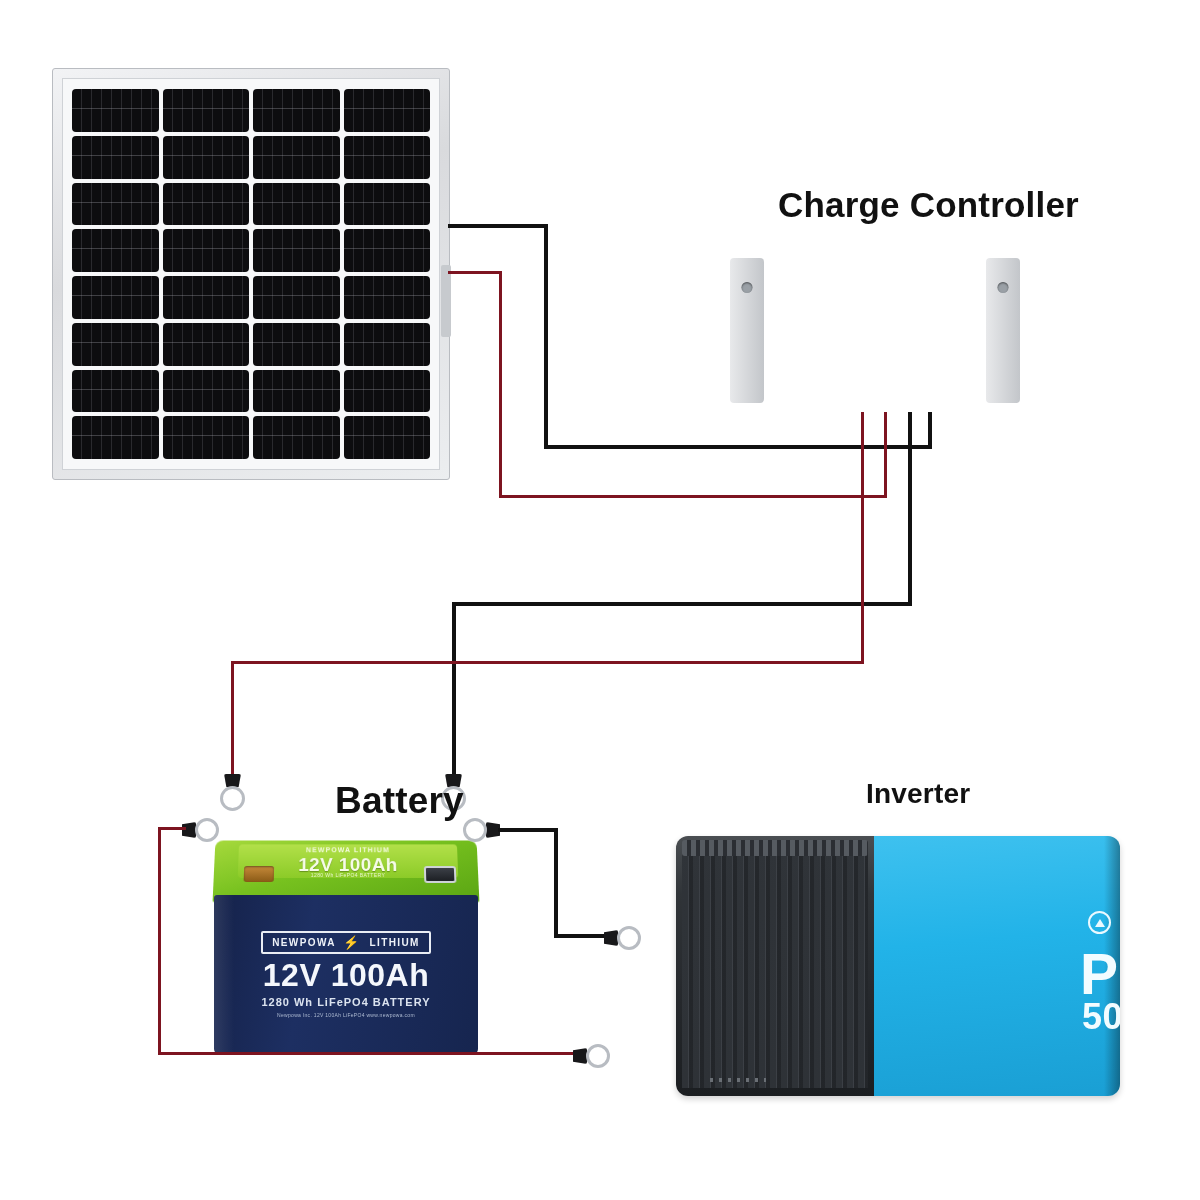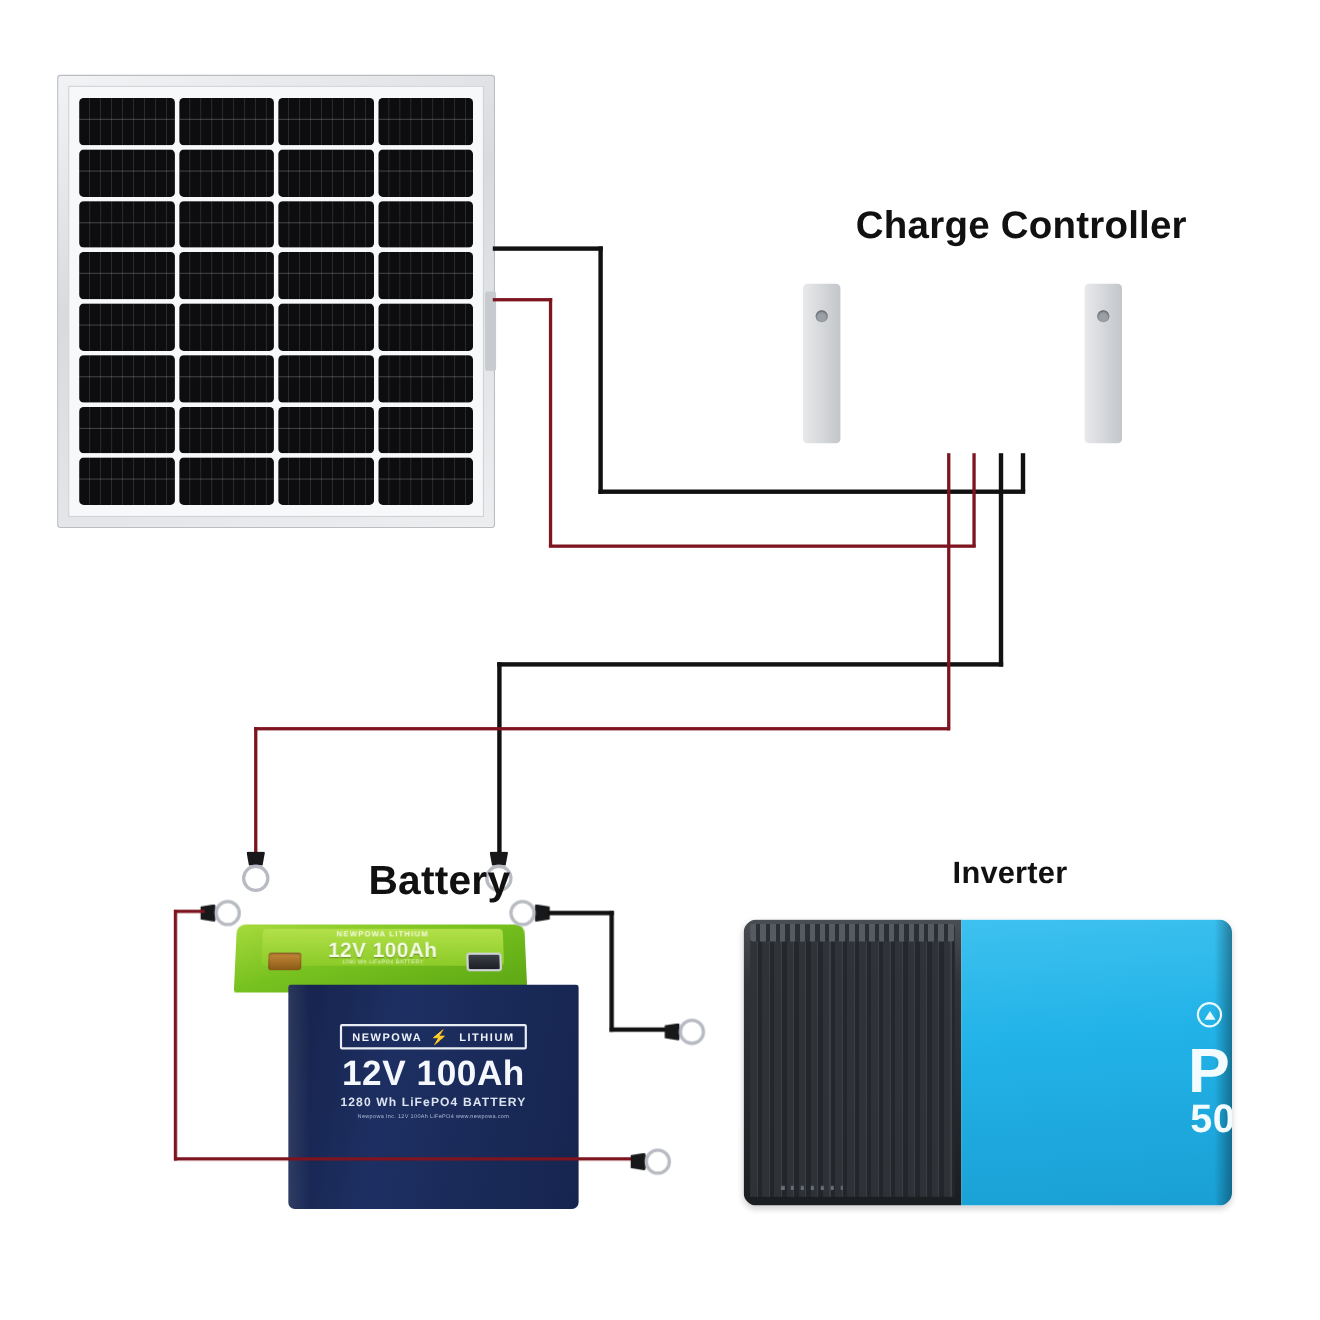--- a/index.html
+++ b/index.html
@@ -101,23 +101,23 @@
       font-size:19px;color:#f7fce9;font-weight:700;letter-spacing:.4px;
       text-shadow:0 1px 1px rgba(60,90,10,.5);white-space:nowrap;}
   #bat-top-sub{position:absolute;left:0;right:0;top:28px;text-align:center;
       font-size:5px;color:#e9f6cf;letter-spacing:.4px;white-space:nowrap;}
   #bat-post-pos{position:absolute;left:30px;top:26px;width:30px;height:16px;
       background:linear-gradient(180deg,#c78a3a,#8a5a16);border-radius:3px;
       box-shadow:inset 0 1px 2px rgba(0,0,0,.45);}
   #bat-post-neg{position:absolute;right:22px;top:26px;width:32px;height:17px;
       background:linear-gradient(180deg,#3c4047,#1c1f24);border-radius:3px;
       border:2px solid #cfd3d8;box-sizing:border-box;}
-  #bat-body{position:absolute;left:14px;top:55px;width:264px;height:204px;
+  #bat-body{position:absolute;left:14px;top:55px;width:264px;height:160px;
       background:linear-gradient(100deg,#15224a 0%,#1d2f62 35%,#16254f 100%);
-      border-radius:3px 3px 6px 6px;margin-left:48px;}
+      border-radius:3px 3px 6px 6px;}
   #bat-body-hl{position:absolute;left:0;top:0;width:20px;height:100%;
       background:linear-gradient(90deg,rgba(255,255,255,.10),transparent);}
   #bat-label{position:absolute;left:0;right:0;top:36px;text-align:center;}
   #bat-badge{display:inline-block;border:2px solid #e9edf4;border-radius:2px;
       padding:2px 9px;font-size:10px;color:#eef2f8;font-weight:700;
       letter-spacing:1.4px;white-space:nowrap;position:relative;}
   #bat-badge-bolt{color:#fff;font-size:13px;padding:0 4px;vertical-align:-1px;}
   #bat-spec{margin-top:5px;font-size:32px;color:#f4f7fc;font-weight:700;
       letter-spacing:.5px;line-height:1;white-space:nowrap;}
   #bat-sub{margin-top:5px;font-size:11px;color:#dbe3ef;font-weight:700;

